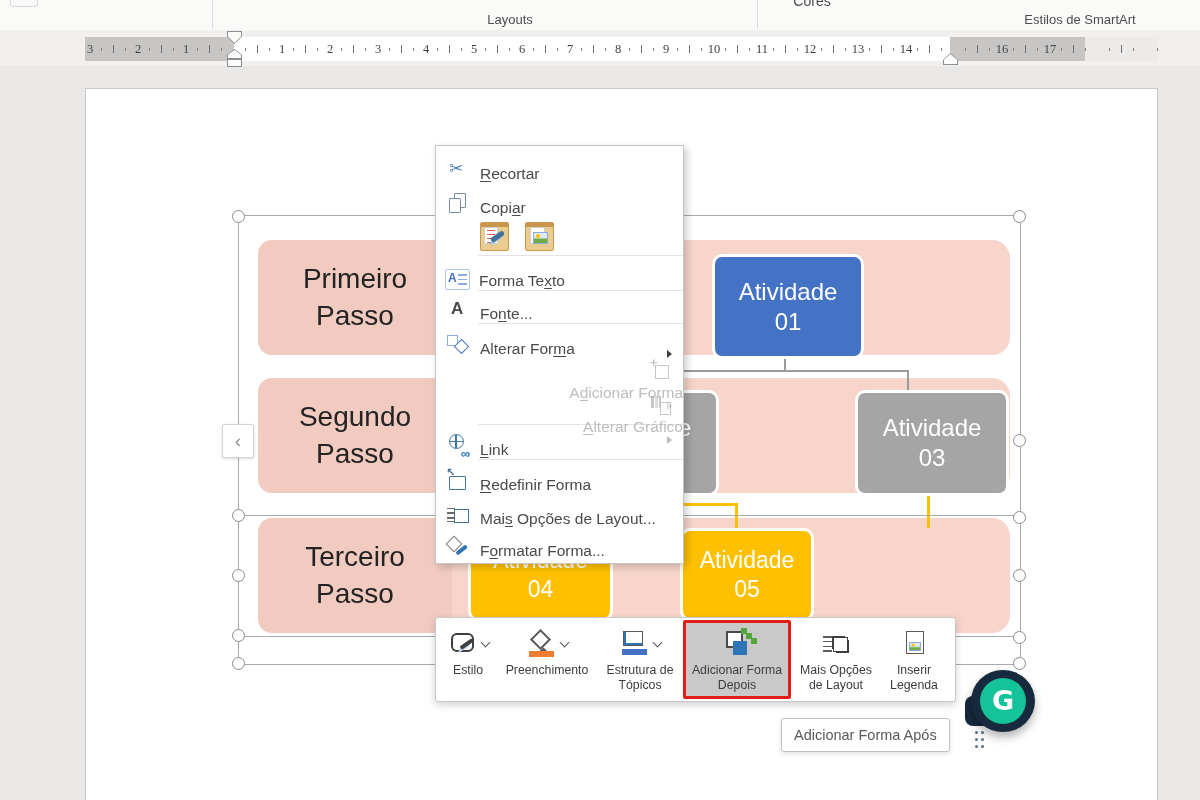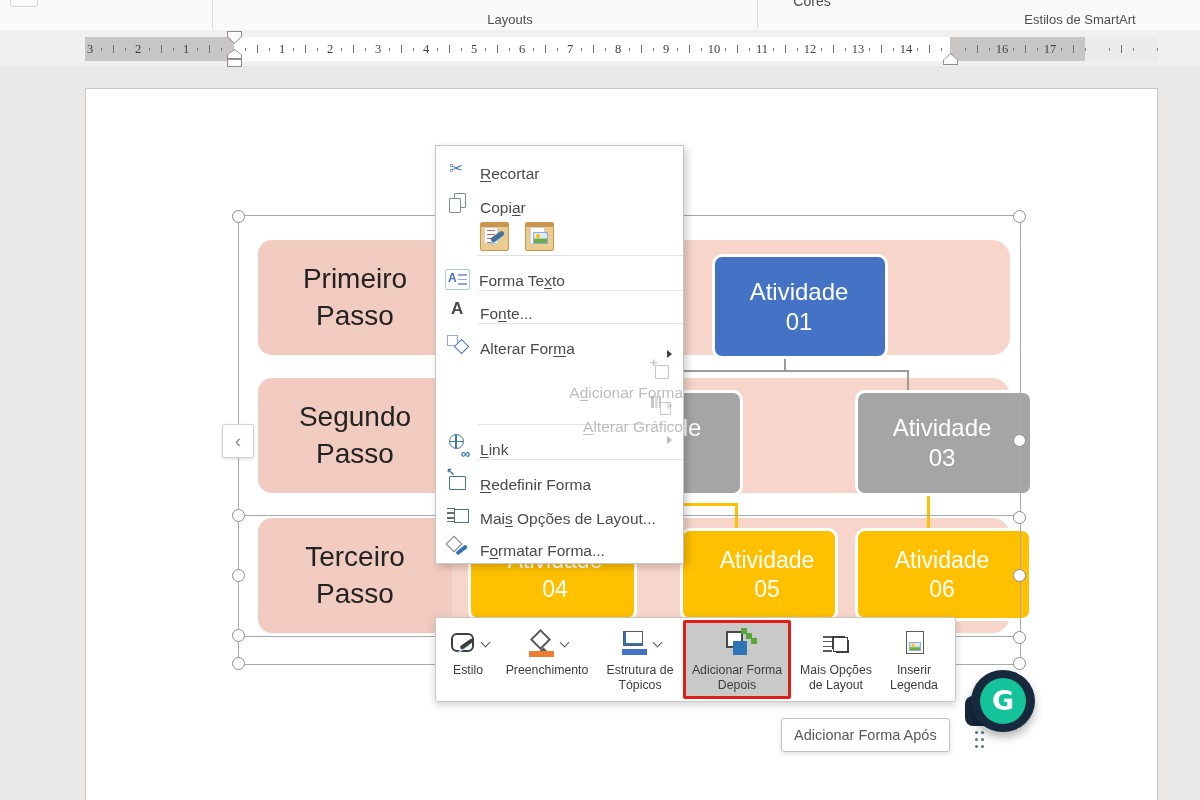--- a/index.html
+++ b/index.html
@@ -36,21 +36,21 @@
   .page{position:absolute;left:85px;top:88px;width:1071px;height:712px;background:#fff;
         border:1px solid #c9c8c7;border-bottom:none;z-index:1;}
 
   
   .band{position:absolute;width:752px;left:258px;height:115px;background:#f7d5ca;border-radius:18px;z-index:2;}
   .step{position:absolute;left:258px;width:194px;height:115px;background:#f1cbc0;border-radius:14px;z-index:4;
         display:flex;align-items:center;justify-content:center;text-align:center;
         font-size:28px;color:#232323;line-height:1.32;}
   .step span{display:block;width:150px;}
   .act{position:absolute;border:3px solid #fff;border-radius:10px;z-index:4;display:flex;align-items:center;
-       justify-content:flex-start;text-align:center;color:#fff;line-height:1.25;padding-left:24px;}
+       justify-content:center;text-align:center;color:#fff;line-height:1.25;}
   .act span{display:block;width:120px;}
   .act.blue{background:#4472c4;font-size:24px;}
   .act.gray{background:#a5a5a5;font-size:24px;}
   .act.yellow{background:#ffc000;font-size:23px;}
   .conn{position:absolute;z-index:3;}
   .conn.gray{background:#9b9b9b;}
   .conn.yellow{background:#ffc000;}
 
   
   .selrect{position:absolute;border:1px solid #a9a9a9;z-index:5;}
@@ -239,23 +239,20 @@
     </div>
   <div class="act gray" style="left:855px;top:390px;width:148px;height:100px">
       <span>Atividade 03</span>
     </div>
   <div class="act yellow" style="left:468px;top:528px;width:139px;height:87px">
       <span>Atividade 04</span>
     </div>
   <div class="act yellow" style="left:680px;top:528px;width:128px;height:87px">
       <span>Atividade 05</span>
     </div>
-  <div class="act yellow" style="left:855px;top:528px;width:147px;height:87px">
-      <span>Atividade 06</span>
-    </div>
 
   <div class="selrect" style="left:238px;top:215px;width:781px;height:448px"></div>
   <div class="selrect" style="left:238px;top:515px;width:781px;height:120px"></div>
   <div class="hdl" style="left:232px;top:210px"></div>
   <div class="hdl" style="left:1013px;top:210px"></div>
   <div class="hdl" style="left:232px;top:434px"></div>
   <div class="hdl" style="left:1013px;top:434px"></div>
   <div class="hdl" style="left:232px;top:509px"></div>
   <div class="hdl" style="left:1013px;top:511px"></div>
   <div class="hdl" style="left:232px;top:569px"></div>

